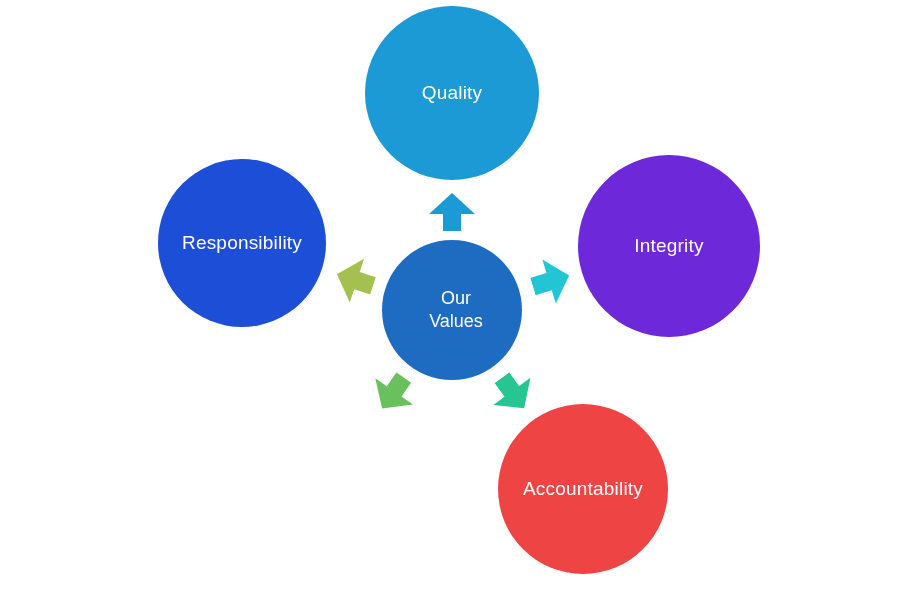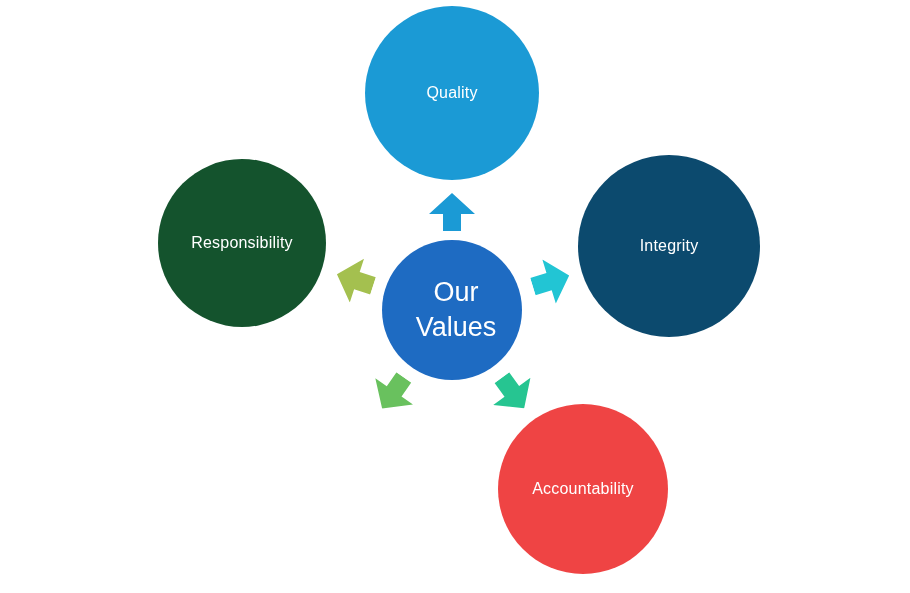--- a/index.html
+++ b/index.html
@@ -18,25 +18,25 @@
   .circle {
     position: absolute;
     border-radius: 50%;
     display: flex;
     align-items: center;
     justify-content: center;
     text-align: center;
     color: #ffffff;
   }
   .node-label {
-    font-size: 16px;
+    font-size: 19px;
     letter-spacing: 0.2px;
   }
   .center-label {
-    font-size: 27px;
+    font-size: 18px;
     line-height: 1.3;
     white-space: pre-line;
     margin-left: 8px;
   }
   
   #node-quality        { left: 365px; top:   6px; width: 174px; height: 174px; }
   #node-integrity      { left: 578px; top: 155px; width: 182px; height: 182px; }
   #node-accountability { left: 498px; top: 404px; width: 170px; height: 170px; }
   #node-respect        { left: 238px; top: 403px; width: 174px; height: 174px; }
   #node-responsibility { left: 158px; top: 159px; width: 168px; height: 168px; }
@@ -55,30 +55,30 @@
 </style>
 </head>
 <body>
 
 <div class="canvas">
 
   <div class="circle" id="node-quality" style="background-color: rgb(27, 154, 213);">
     <span class="node-label">Quality</span>
   </div>
 
-  <div class="circle" id="node-integrity" style="background-color: #0c4a6e;">
+  <div class="circle" id="node-integrity" style="background-color: #6d28d9;">
     <span class="node-label">Integrity</span>
   </div>
 
   <div class="circle" id="node-accountability" style="background-color: #ef4444;">
     <span class="node-label">Accountability</span>
   </div>
 
 
-  <div class="circle" id="node-responsibility" style="background-color: #14532d; justify-content: center;">
+  <div class="circle" id="node-responsibility" style="background-color: #1d4ed8; justify-content: center;">
     <span class="node-label">Responsibility</span>
   </div>
 
   <div class="circle" id="node-center" style="background-color: rgb(30, 107, 194);">
     <span class="center-label">Our
 Values</span>
   </div>
 
   <svg class="arrow" id="arrow-quality" viewBox="0 0 38 46">
     <polygon points="0,14 17,14 17,0 38,23 17,46 17,32 0,32" style="fill: rgb(27, 154, 213);"></polygon>

